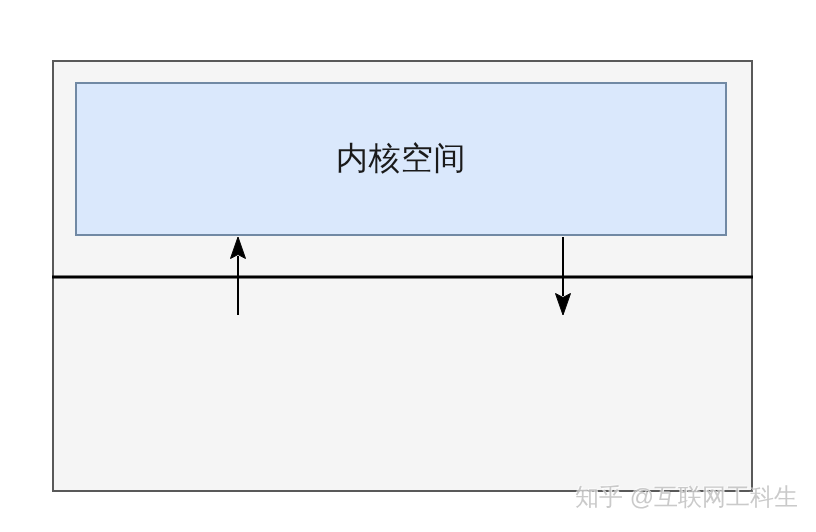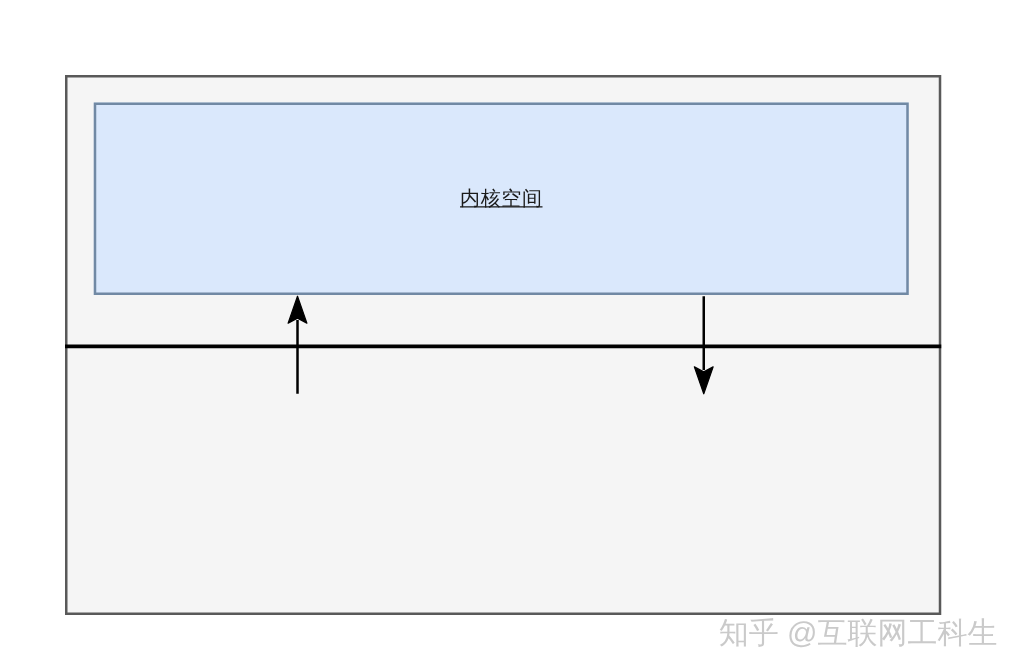--- a/index.html
+++ b/index.html
@@ -32,24 +32,23 @@
     width: 701px;
     height: 432px;
     background: var(--outer-fill);
     border: 2px solid var(--outer-border);
   }
   .space-box {
     position: absolute;
     display: flex;
     align-items: center;
     justify-content: center;
-    font-size: 16px;
+    font-size: 32px;
     color: var(--label-color);
     letter-spacing: 0.5px;
-    text-decoration: underline;
   }
   .kernel-box {
     left: 75px;
     top: 82px;
     width: 652px;
     height: 154px;
     background: var(--kernel-fill);
     border: 2px solid var(--kernel-border);
   }
   .user-box {
@@ -71,21 +70,20 @@
   .watermark {
     position: absolute;
     right: 18px;
     top: 483px;
     font-size: 24px;
     line-height: 1.15;
     color: var(--watermark-color);
     text-shadow: 1px 1px 0 rgba(255,255,255,0.95), -1px -1px 0 rgba(255,255,255,0.55);
     white-space: nowrap;
     opacity: 0.92;
-    margin-top: 10px;
   }
 </style>
 </head>
 <body>
 
 <div class="stage">
 
   <div class="outer-box"></div>
 
   <div class="space-box kernel-box">

